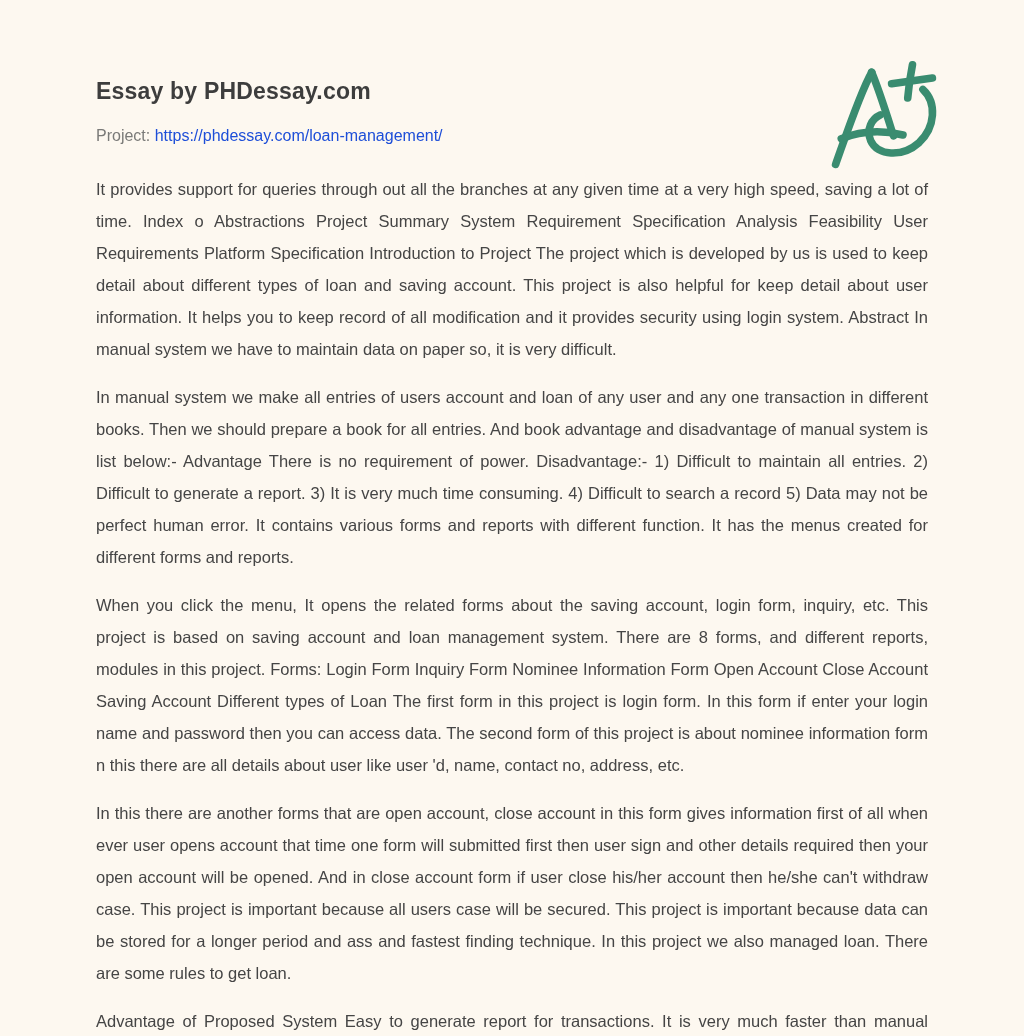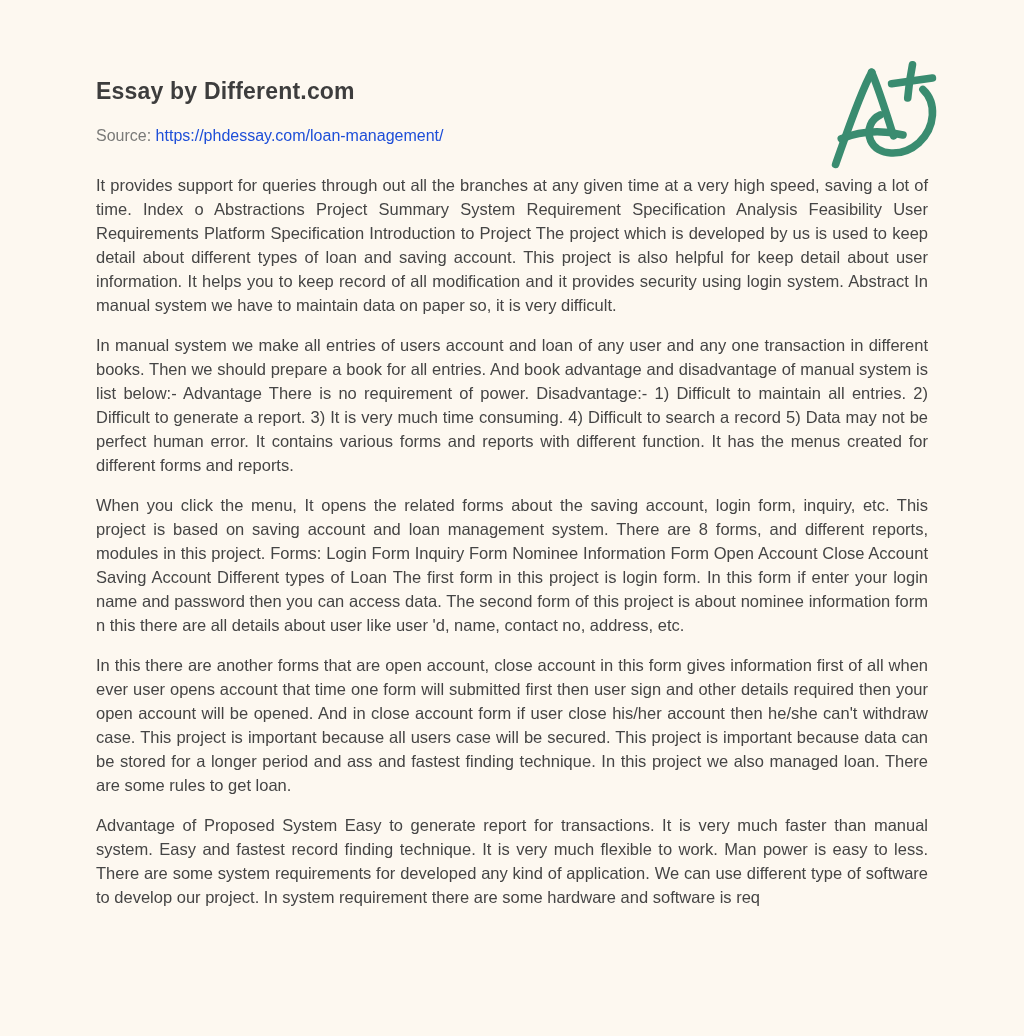--- a/index.html
+++ b/index.html
@@ -50,36 +50,36 @@
     font-size: 34px;
     font-weight: 700;
     color: #1d1d1d;
     letter-spacing: 0.2px;
   }
   .essay-body {
     margin-top: 28px;
   }
   .essay-body p {
     font-size: 16.5px;
-    line-height: 24px;
+    line-height: 32px;
     text-align: justify;
     color: #454545;
     margin-bottom: 16px;
   }
 </style>
 </head>
 <body>
 
 <div class="page">
 
   <div class="header">
-    <div class="byline">Essay by Different.com</div>
+    <div class="byline">Essay by PHDessay.com</div>
 
     <div class="source-line">
-      <span>Source:</span>
+      <span>Project:</span>
       <a href="#">https://phdessay.com/loan-management/</a>
     </div>
 
     <div class="logo">
       <svg viewBox="0 0 130 118" fill="none" xmlns="http://www.w3.org/2000/svg">
         <g stroke="#3a8c70" stroke-width="8" stroke-linecap="round" fill="none">
 
           <path d="M14 110 C24 82 40 34 52 13"></path>
 
           <path d="M52 13 C60 32 68 58 75 80"></path>

